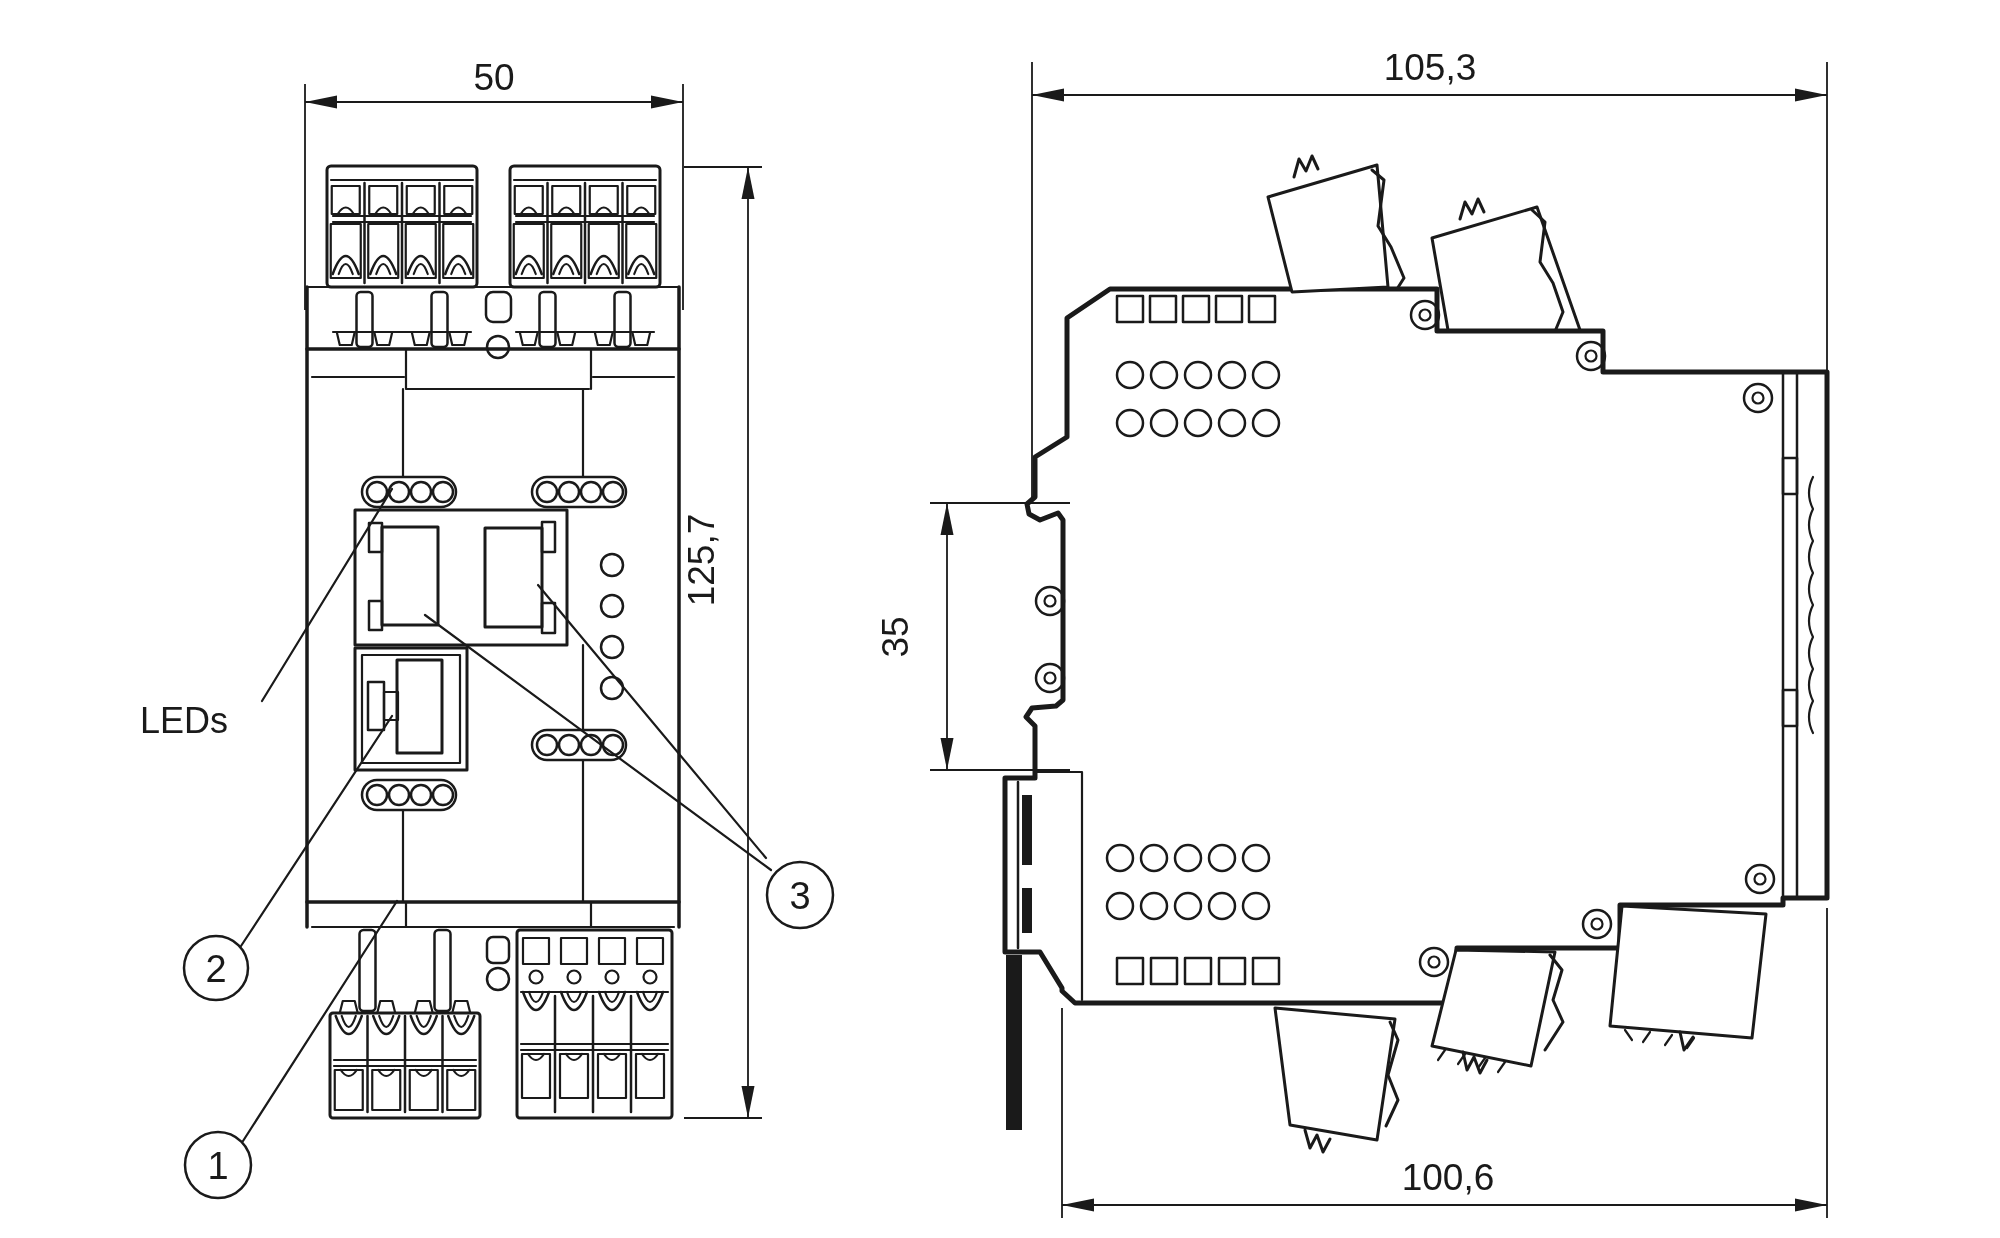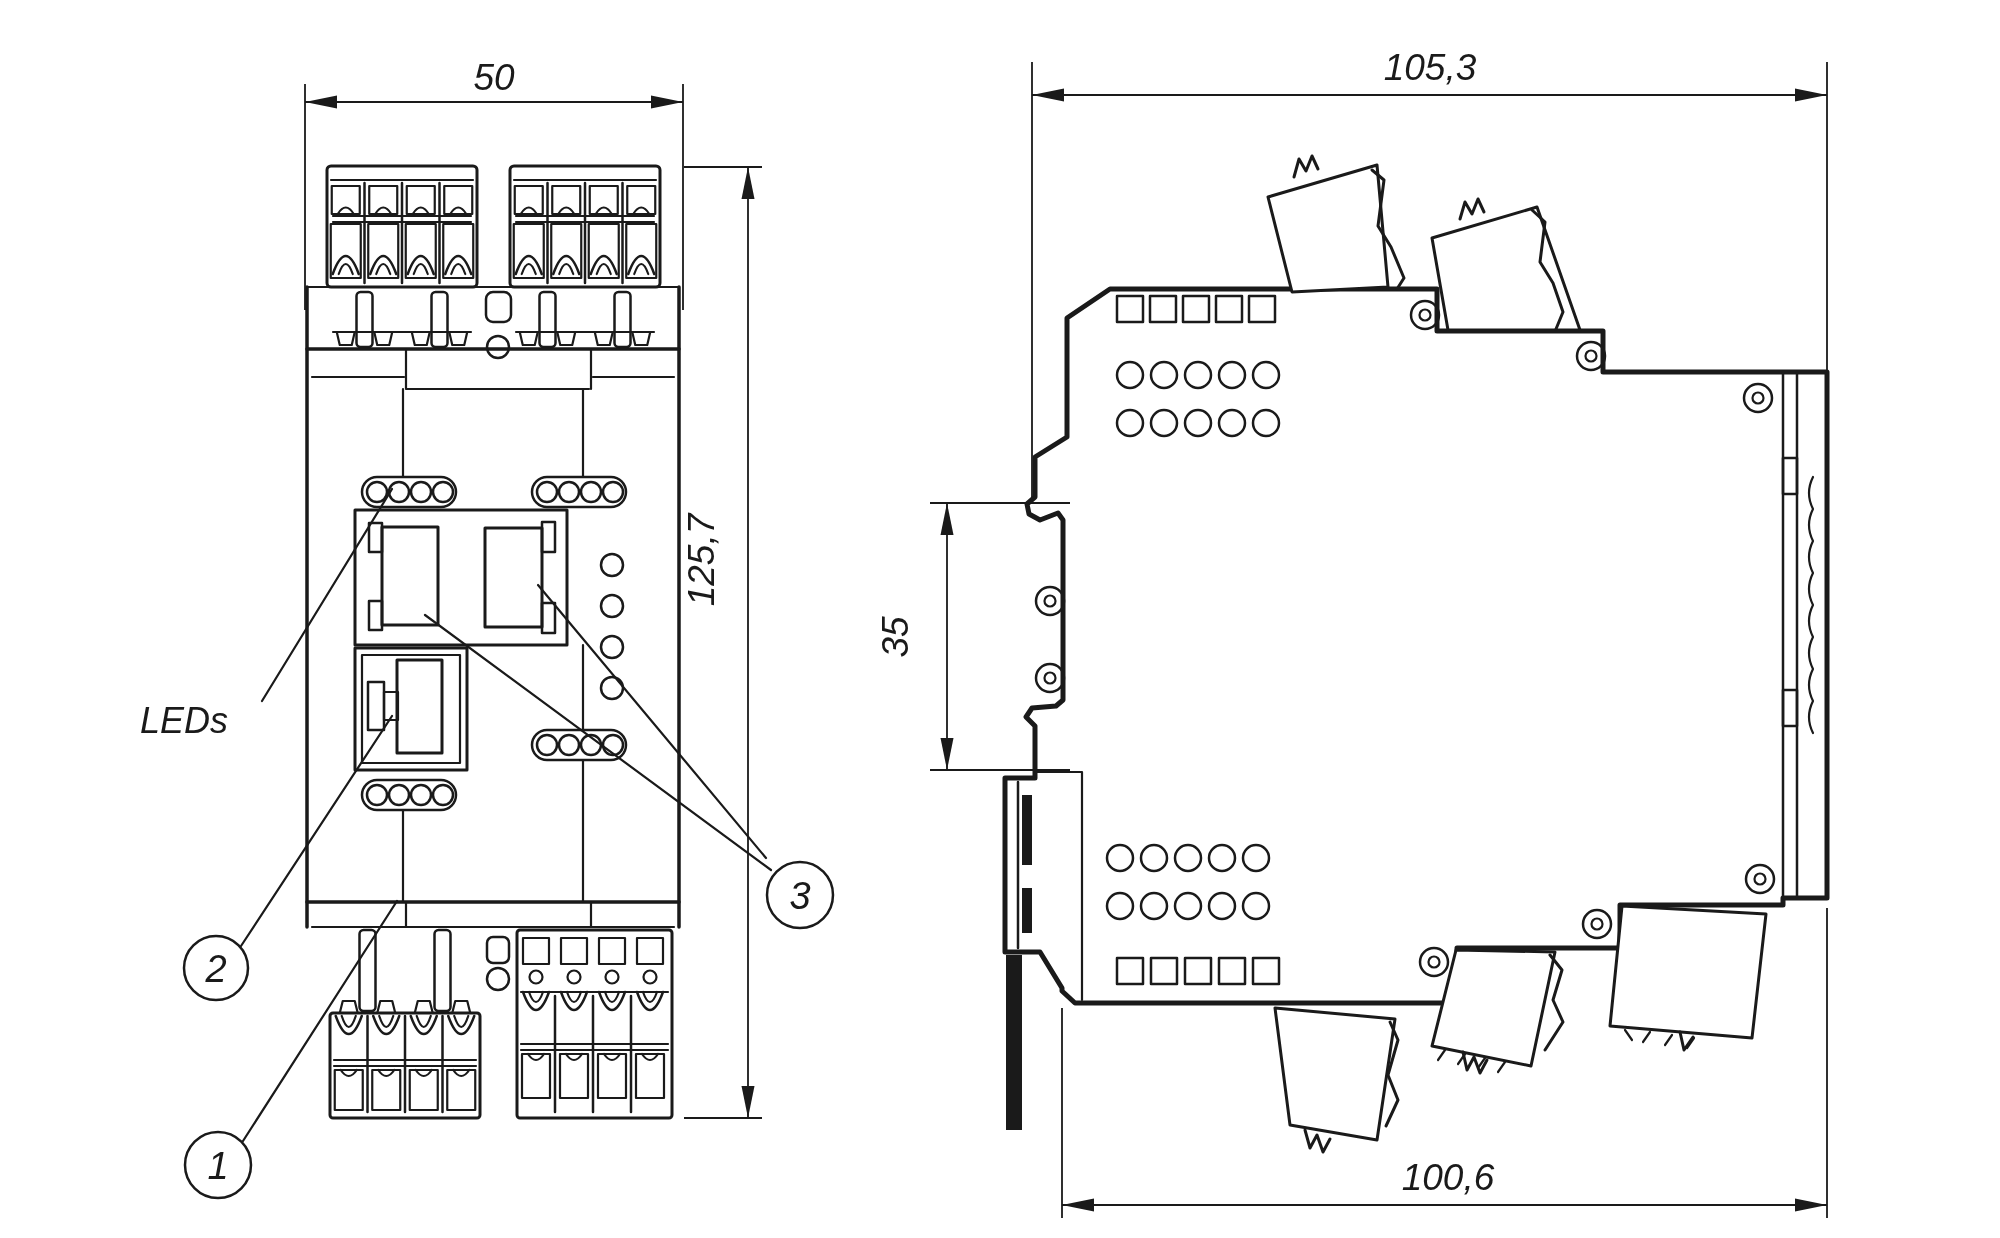--- a/index.html
+++ b/index.html
@@ -1,16 +1,16 @@
 <!DOCTYPE html>
 <html><head>
 <meta charset="utf-8">
 <style>
   html,body{margin:0;padding:0;background:#ffffff;}
-  .page{width:2000px;height:1238px;background:#fff;position:relative;font-family:"Liberation Sans",sans-serif;font-style:italic;}
+  .page{width:2000px;height:1238px;background:#fff;position:relative;font-family:"Liberation Sans",sans-serif;}
   svg{display:block;}
   .ln{stroke:#1a1a1a;fill:none;stroke-linecap:round;stroke-linejoin:round;}
   .w5{stroke-width:5;}
   .w35{stroke-width:3.5;}
   .w3{stroke-width:3;}
   .w25{stroke-width:2.5;}
   .w22{stroke-width:2.2;}
   .dim{stroke:#1a1a1a;stroke-width:1.8;fill:none;}
   .arrow{fill:#1a1a1a;stroke:none;}
   .solid{fill:#1a1a1a;stroke:none;}

